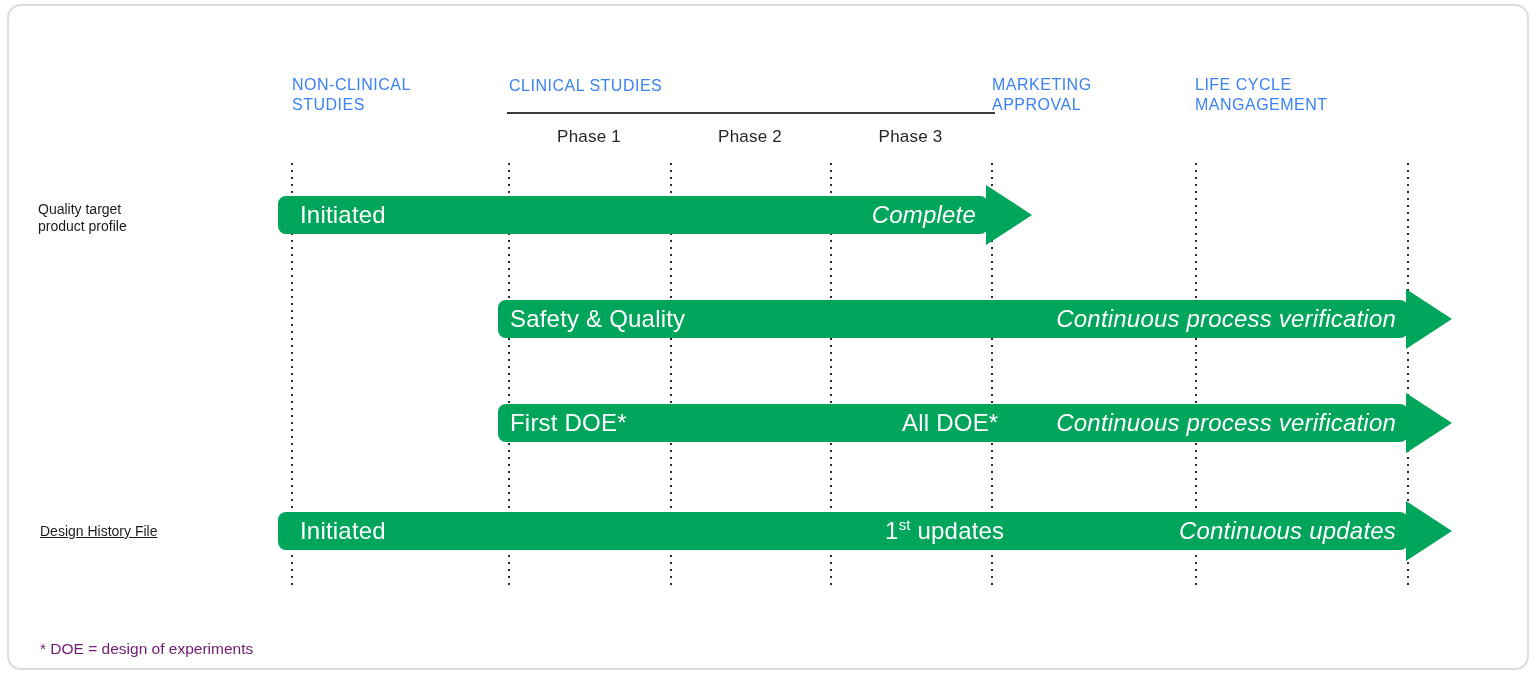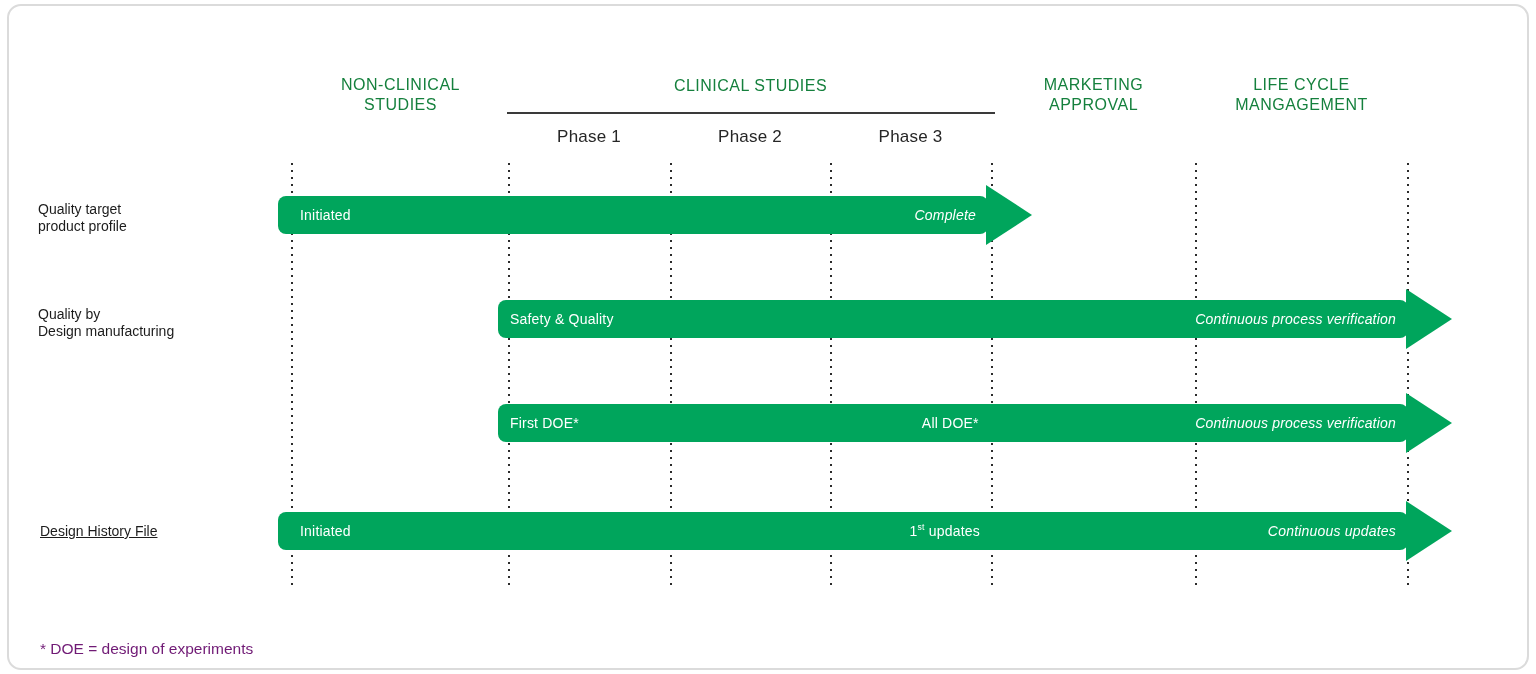--- a/index.html
+++ b/index.html
@@ -12,22 +12,22 @@
   #canvas{
     position:relative;width:1536px;height:674px;background:#ffffff;
     font-family:"Liberation Sans", sans-serif;color:var(--text);overflow:hidden;
   }
   .frame{
     position:absolute;left:7px;top:4px;right:7px;bottom:4px;
     border:2px solid var(--border);border-radius:14px;background:#fff;
   }
   
   .hdr{
-    position:absolute;text-align:center;white-space:pre-line;
-    font-size:16px;font-weight:500;letter-spacing:.5px;line-height:1.22;color:#15803d;
+    position:absolute;white-space:pre-line;
+    font-size:16px;font-weight:500;letter-spacing:.5px;line-height:1.22;color:#3b82f6;
   }
   .h-nonclinical{left:292px;top:75px;width:217px;}
   .h-clinical  {left:509px;top:76px;width:483px;}
   .h-marketing {left:992px;top:75px;width:203px;}
   .h-lifecycle {left:1195px;top:75px;width:213px;}
   .h-underline{position:absolute;left:507px;top:112px;width:488px;height:2px;background:#3a3a3a;}
   .phase{
     position:absolute;top:127px;text-align:center;font-size:17px;font-weight:400;
     letter-spacing:.2px;color:#262626;
   }
@@ -54,21 +54,21 @@
   .ahead{
     position:absolute;width:46px;height:60px;background:var(--green);z-index:3;
     clip-path:polygon(0 0,100% 50%,0 100%);
   }
   .a1b{left:278px;top:196px;width:710px;}  .a1h{left:986px;top:185px;}
   .a2b{left:498px;top:300px;width:910px;}  .a2h{left:1406px;top:289px;}
   .a3b{left:498px;top:404px;width:910px;}  .a3h{left:1406px;top:393px;}
   .a4b{left:278px;top:512px;width:1130px;} .a4h{left:1406px;top:501px;}
   .lbl{
     position:absolute;top:50%;transform:translateY(-50%);
-    color:#ffffff;font-size:14px;white-space:nowrap;letter-spacing:.2px;
+    color:#ffffff;font-size:24px;white-space:nowrap;letter-spacing:.2px;
   }
   .lbl.start-pad{left:22px;}
   .lbl.start{left:12px;}
   .lbl.end{right:12px;font-style:italic;}
   .lbl.mid{transform:translate(-50%,-50%);}
   .mid-a2{left:40.3%;}
   .mid-a3{left:49.7%;}
   .mid-a4{left:59%;}
   .lbl sup{font-size:.62em;line-height:0;}
   
@@ -95,22 +95,20 @@
   <div class="vline v1"></div>
   <div class="vline v2"></div>
   <div class="vline v3"></div>
   <div class="vline v4"></div>
   <div class="vline v5"></div>
   <div class="vline v6"></div>
   <div class="vline v7"></div>
 
   <div class="rowlabel r1">Quality target
 product profile</div>
-  <div class="rowlabel r2">Quality by
-Design manufacturing</div>
   <div class="rowlabel r4">Design History File</div>
 
   <div class="abody a1b">
     <span class="lbl start-pad">Initiated</span>
     <span class="lbl end">Complete</span>
   </div>
   <div class="ahead a1h"></div>
 
   <div class="abody a2b">
     <span class="lbl start">Safety &amp; Quality</span>

